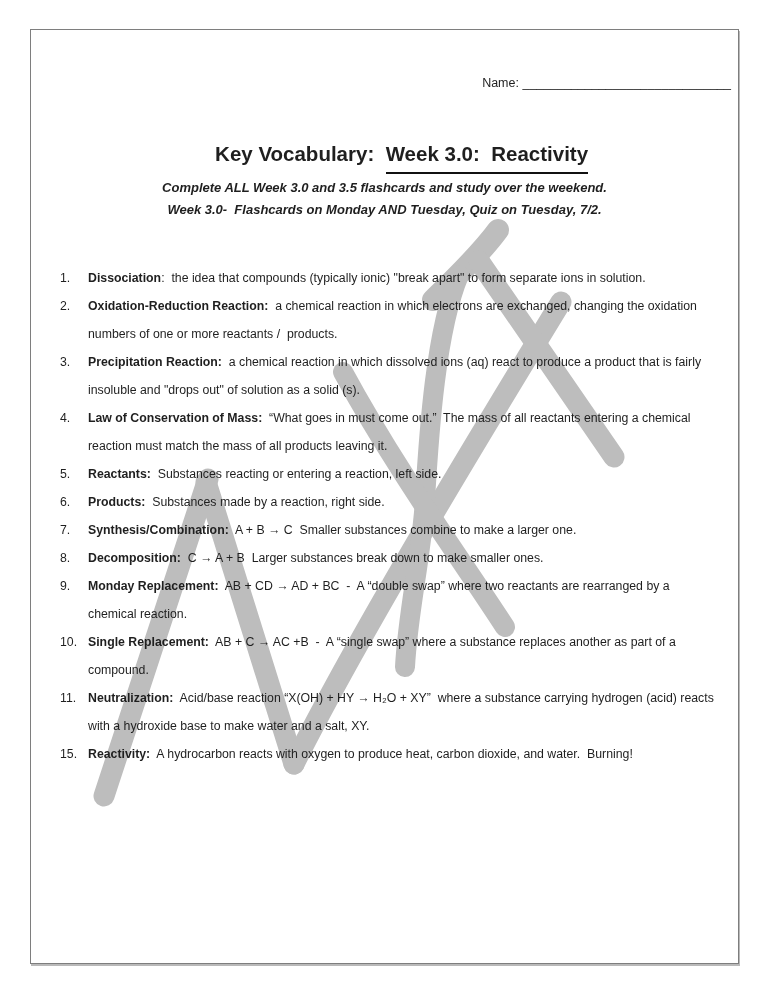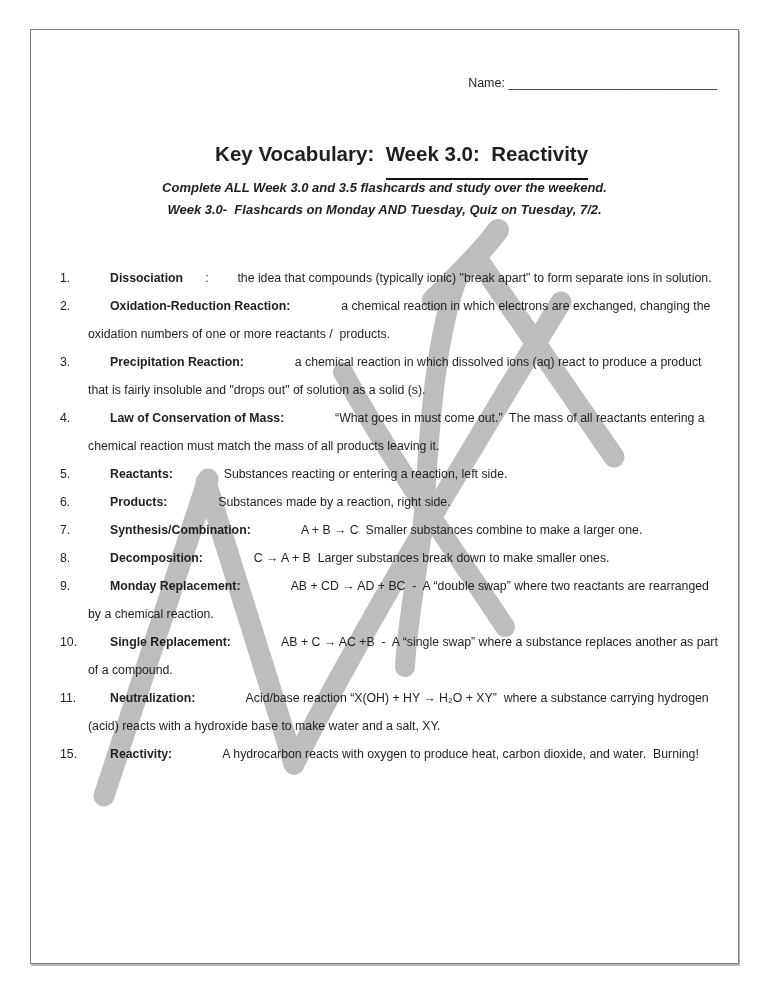--- a/index.html
+++ b/index.html
@@ -3,34 +3,34 @@
 <meta charset="utf-8">
 <style>
   html,body{margin:0;padding:0;background:#ffffff;}
   body{width:768px;height:994px;position:relative;overflow:hidden;
        font-family:"Liberation Sans","DejaVu Sans",sans-serif;color:#1f1f1f;}
   .page{position:absolute;left:30px;top:29px;width:707px;height:933px;background:#fff;
         border:1px solid #7e7e7e;box-shadow:1px 2px 0 #b9b9b9;}
   .wm{position:absolute;left:0;top:0;width:100%;height:100%;z-index:0;pointer-events:none;}
   .content{position:absolute;left:0;top:0;width:100%;height:100%;z-index:1;}
 
-  .name-block{position:absolute;top:11px;right:21px;text-align:left;
+  .name-block{position:absolute;top:11px;right:7px;text-align:left;
               font-size:12.5px;line-height:17px;white-space:pre;}
   .title{position:absolute;top:88px;left:0;width:100%;text-align:center;
          font-size:20.5px;font-weight:700;white-space:pre;}
-  .title .u{border-bottom:2.5px solid #111;padding-bottom:13px;}
+  .title .u{border-bottom:2.5px solid #111;padding-bottom:7px;}
   .instr{position:absolute;left:0;width:100%;text-align:center;
          font-size:13px;font-weight:700;font-style:italic;white-space:pre;}
   .instr1{top:150px;} .instr2{top:172px;}
 
   .vocab{position:absolute;left:26px;top:234px;width:664px;font-size:12.3px;line-height:28px;}
   .vitem{position:relative;padding-left:31px;}
   .vnum{position:absolute;left:3px;top:0;}
   .vterm{font-weight:700;}
-  .vdef,.vterm,.vsep{white-space:pre-wrap;margin-left:22px;}
+  .vdef,.vterm,.vsep{white-space:pre-wrap;}
 </style>
 </head>
 <body>
 
 <div class="page">
 
   <svg class="wm" viewBox="0 0 707 933" xmlns="http://www.w3.org/2000/svg" fill="none" stroke-linecap="round" stroke-linejoin="round">
     <path stroke-width="21" d="M73,766 L177,449" stroke="#bdbdbd"></path>
     <path stroke-width="21" d="M175,452 L263,734" stroke="#bdbdbd"></path>
     <path stroke-width="21" d="M263,734 C330,600 455,395 530,272" stroke="#bdbdbd"></path>

